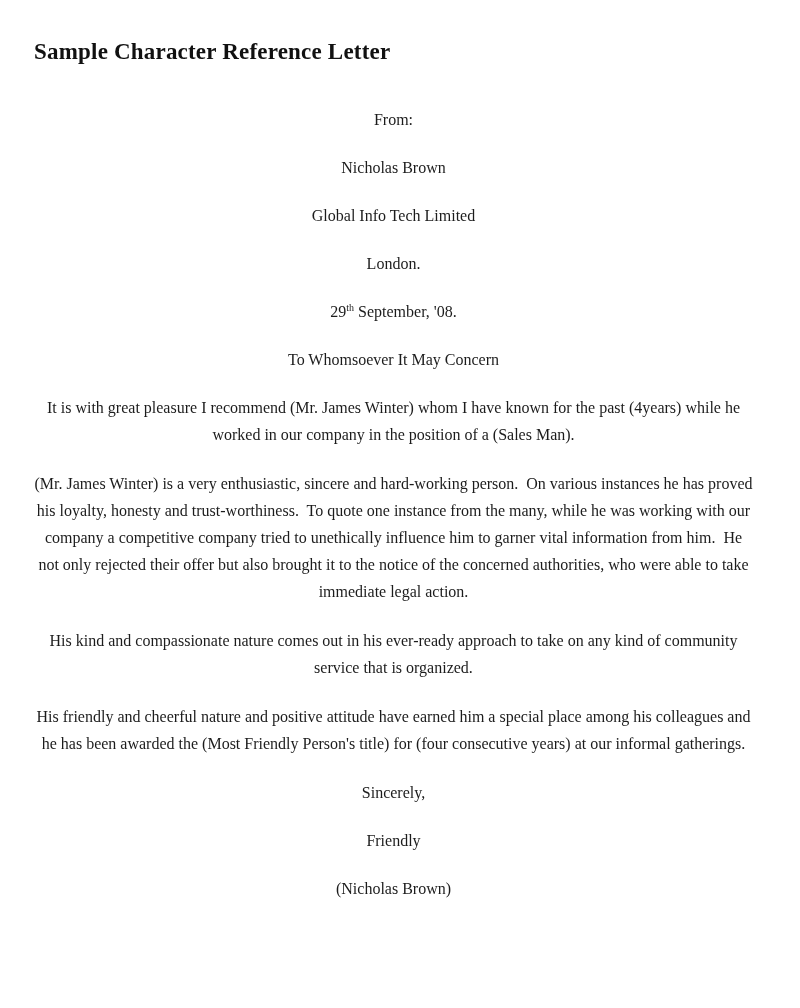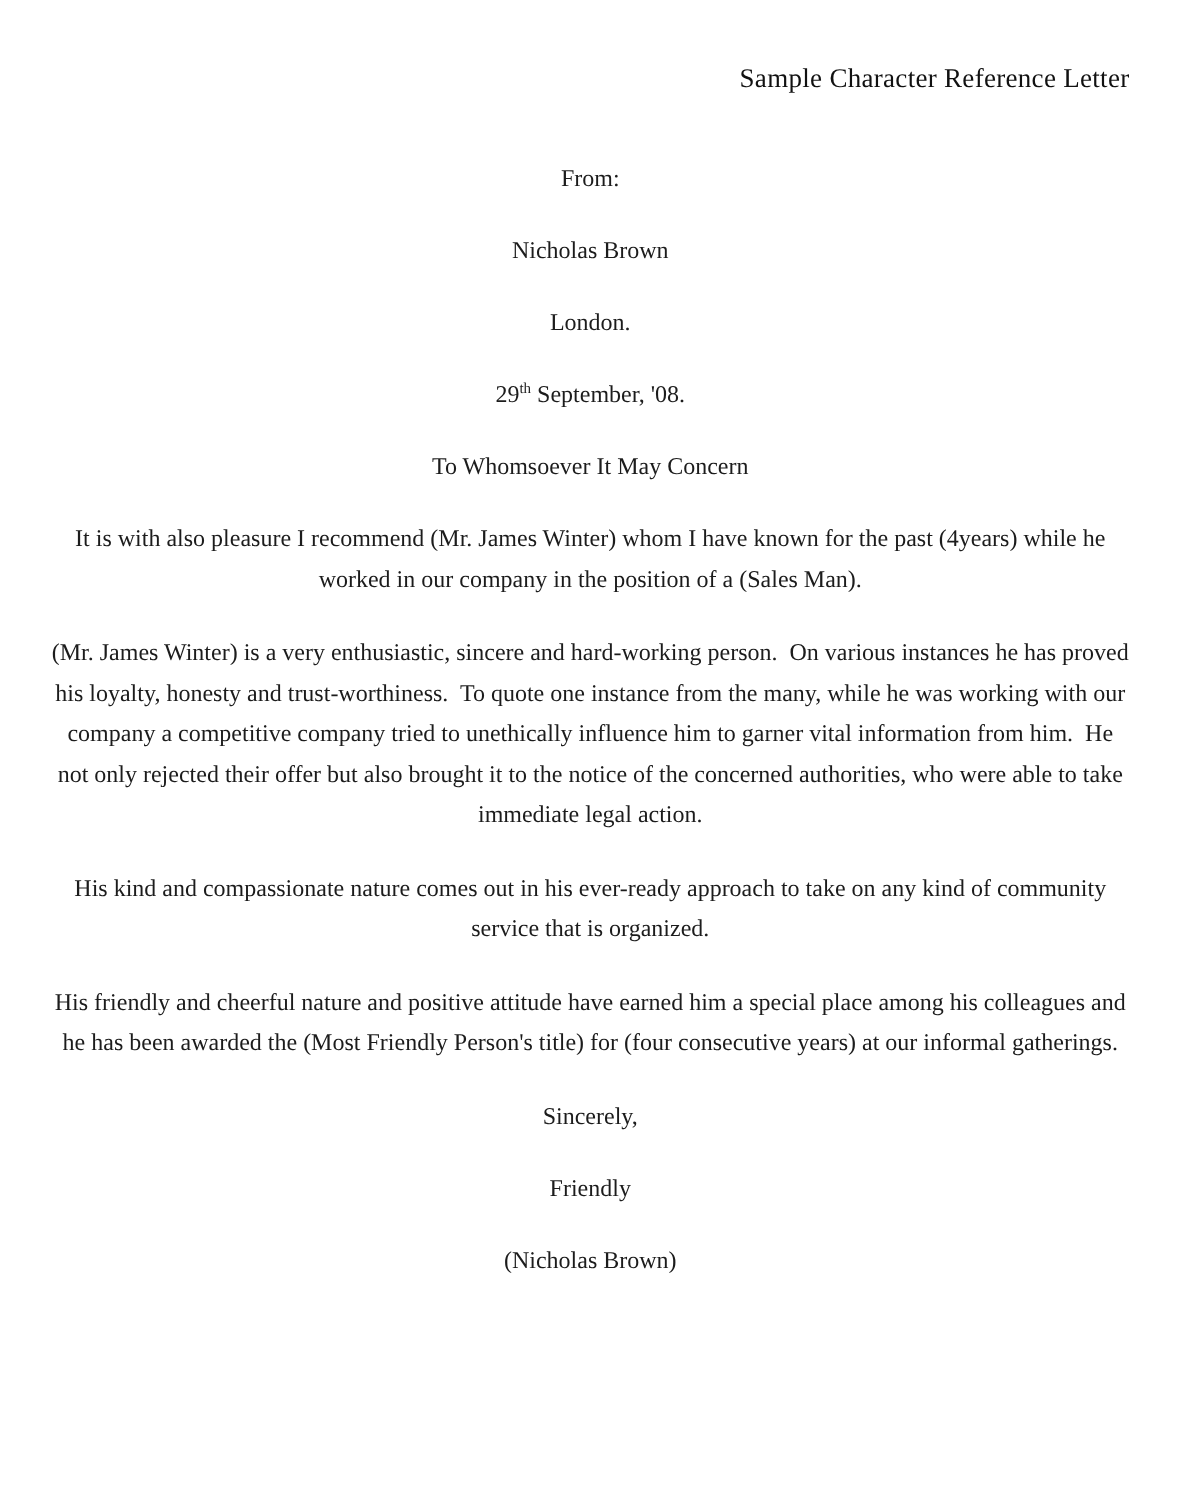--- a/index.html
+++ b/index.html
@@ -12,23 +12,23 @@
     width: 800px;
     height: 1008px;
     background: #ffffff;
     color: #1c1c1c;
     font-family: "Liberation Serif", "DejaVu Serif", serif;
     overflow: hidden;
     box-sizing: border-box;
     padding: 38px 47px 0 34px;
   }
   .title {
-    font-size: 18px;
-    font-weight: 400;
-    text-align: right;
+    font-size: 23px;
+    font-weight: 700;
+    text-align: left;
     color: #111111;
     margin: 0 0 40px 0;
     letter-spacing: 0.2px;
     line-height: 28px;
   }
   .line,
   .para {
     font-size: 16px;
     line-height: 27px;
     margin: 0 0 21px 0;
@@ -50,28 +50,29 @@
 
 <div class="page">
 
   <h1 class="title">Sample Character Reference Letter</h1>
 
   <p class="line">From:</p>
 
   <p class="line">Nicholas Brown</p>
 
 
+  <p class="line">Global Info Tech Limited</p>
 
   <p class="line">London.</p>
 
   <p class="line"><span>29</span><sup>th</sup><span> September, '08.</span></p>
 
   <p class="line">To Whomsoever It May Concern</p>
 
-  <p class="para">It is with also pleasure I recommend (Mr. James Winter) whom I have known for the past (4years) while he worked in our company in the position of a (Sales Man).</p>
+  <p class="para">It is with great pleasure I recommend (Mr. James Winter) whom I have known for the past (4years) while he worked in our company in the position of a (Sales Man).</p>
 
   <p class="para">(Mr. James Winter) is a very enthusiastic, sincere and hard-working person.  On various instances he has proved his loyalty, honesty and trust-worthiness.  To quote one instance from the many, while he was working with our company a competitive company tried to unethically influence him to garner vital information from him.  He not only rejected their offer but also brought it to the notice of the concerned authorities, who were able to take immediate legal action.</p>
 
   <p class="para">His kind and compassionate nature comes out in his ever-ready approach to take on any kind of community service that is organized.</p>
 
   <p class="para">His friendly and cheerful nature and positive attitude have earned him a special place among his colleagues and he has been awarded the (Most Friendly Person's title) for (four consecutive years) at our informal gatherings.</p>
 
 
   <p class="line">Sincerely,</p>
 

